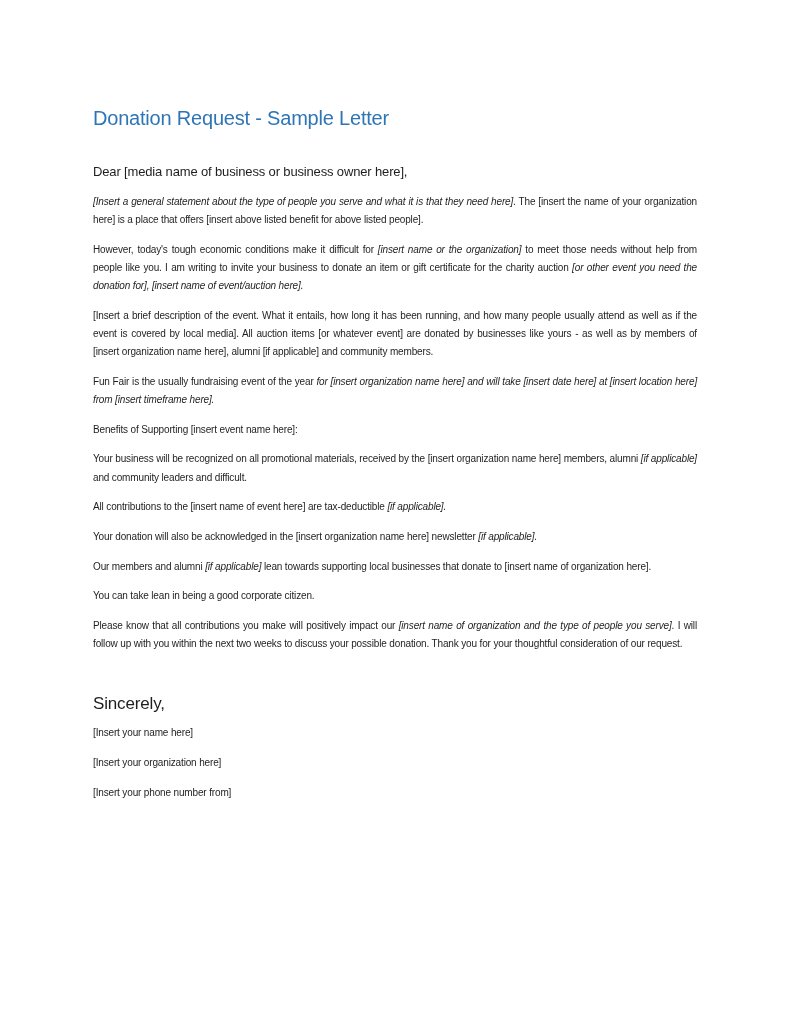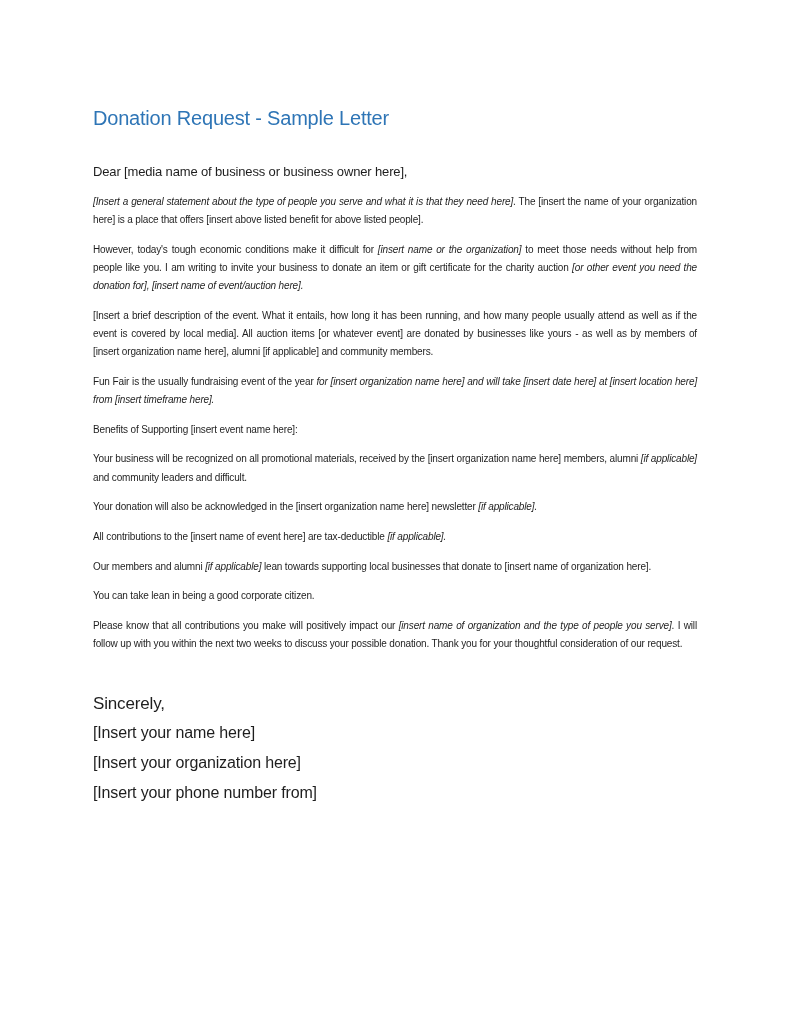--- a/index.html
+++ b/index.html
@@ -46,43 +46,43 @@
   .closing {
     margin-top: 41px;
   }
   .signoff {
     font-size: 17px;
     letter-spacing: -0.15px;
     line-height: 18.2px;
     margin: 0 0 11.5px 0;
   }
   .closing-lines p {
-    font-size: 16px;
+    font-size: 10px;
     letter-spacing: -0.15px;
     line-height: 18.2px;
     margin: 0 0 11.5px 0;
   }
 </style>
 </head>
 <body>
 
 <div class="page">
   <h1 class="doc-title">Donation Request - Sample Letter</h1>
 
   <p class="salutation">Dear [media name of business or business owner here],</p>
 
   <div class="letter-body">
       <p><em>[Insert a general statement about the type of people you serve and what it is that they need here]</em><span>. The [insert the name of your organization here] is a place that offers [insert above listed benefit for above listed people].</span></p>
       <p><span>However, today's tough economic conditions make it difficult for </span><em>[insert name or the organization]</em><span> to meet those needs without help from people like you. I am writing to invite your business to donate an item or gift certificate for the charity auction </span><em>[or other event you need the donation for], [insert name of event/auction here].</em></p>
       <p><span>[Insert a brief description of the event. What it entails, how long it has been running, and how many people usually attend as well as if the event is covered by local media]. All auction items [or whatever event] are donated by businesses like yours - as well as by members of [insert organization name here], alumni [if applicable] and community members.</span></p>
       <p><span>Fun Fair is the usually fundraising event of the year </span><em>for [insert organization name here] and will take [insert date here] at [insert location here] from [insert timeframe here].</em></p>
       <p><span>Benefits of Supporting [insert event name here]:</span></p>
       <p><span>Your business will be recognized on all promotional materials, received by the [insert organization name here] members, alumni </span><em>[if applicable]</em><span> and community leaders and difficult.</span></p>
+      <p><span>All contributions to the [insert name of event here] are tax-deductible </span><em>[if applicable].</em></p>
       <p><span>Your donation will also be acknowledged in the [insert organization name here] newsletter </span><em>[if applicable].</em></p>
-      <p><span>All contributions to the [insert name of event here] are tax-deductible </span><em>[if applicable].</em></p>
       <p><span>Our members and alumni </span><em>[if applicable]</em><span> lean towards supporting local businesses that donate to [insert name of organization here].</span></p>
       <p><span>You can take lean in being a good corporate citizen.</span></p>
       <p><span>Please know that all contributions you make will positively impact our </span><em>[insert name of organization and the type of people you serve]</em><span>. I will follow up with you within the next two weeks to discuss your possible donation. Thank you for your thoughtful consideration of our request.</span></p>
     </div>
 
   <div class="closing">
     <p class="signoff">Sincerely,</p>
     <div class="closing-lines">
         <p>[Insert your name here]</p>
         <p>[Insert your organization here]</p>

